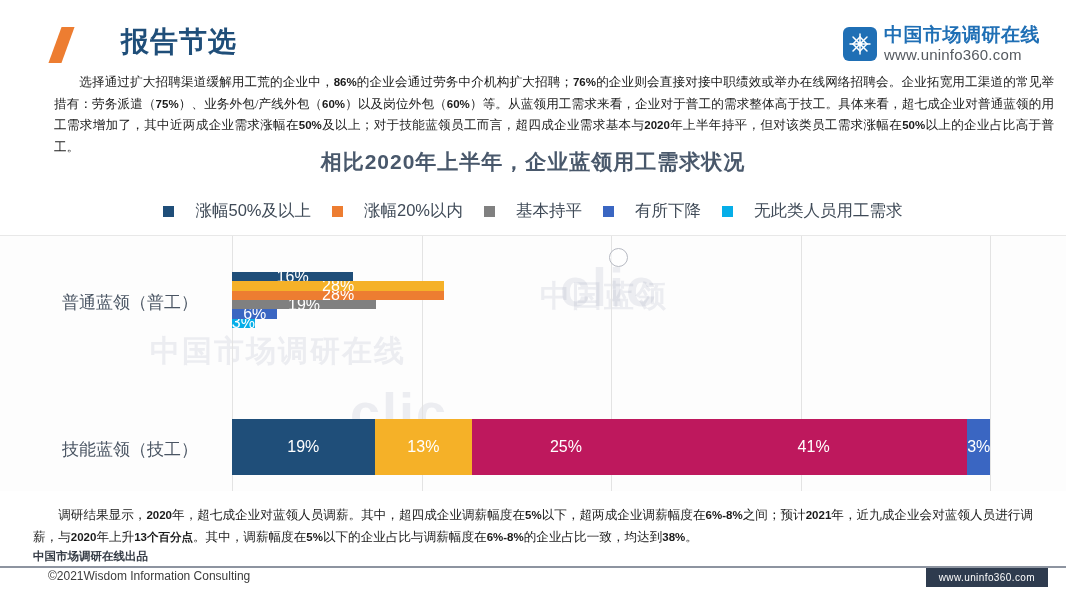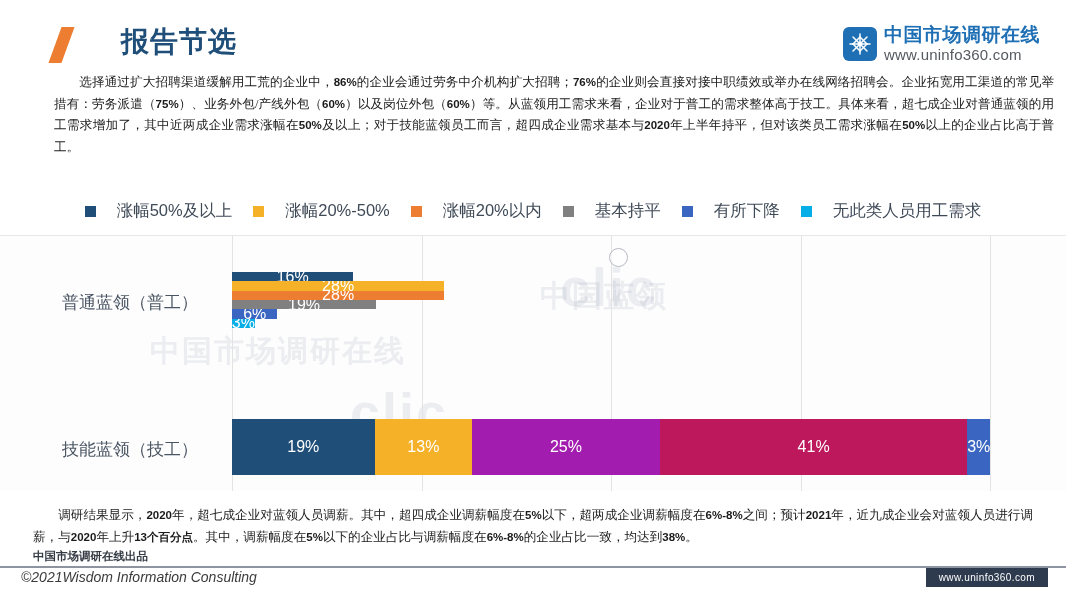--- a/index.html
+++ b/index.html
@@ -227,25 +227,24 @@
   #footer-rule {
     position: absolute;
     left: 0;
     top: 566px;
     width: 1066px;
     height: 2px;
     background: #8d94a0;
   }
   #copyright {
     position: absolute;
-    left: 21px;
+    left: 48px;
     top: 569px;
-    font-size: 14px;
+    font-size: 12px;
     color: #3b3b3b;
-    font-style: italic;
   }
   #footer-url-badge {
     position: absolute;
     right: 18px;
     top: 568px;
     background: #2e3b4e;
     color: #ffffff;
     font-size: 10px;
     padding: 4px 13px;
     letter-spacing: 0.4px;
@@ -282,29 +281,26 @@
       <span id="brand-cn">中国市场调研在线</span>
       <span id="brand-url">www.uninfo360.com</span>
     </div>
   </div>
 </div>
 
 <div id="intro-paragraph">选择通过扩大招聘渠道缓解用工荒的企业中，<b>86%</b>的企业会通过劳务中介机构扩大招聘；<b>76%</b>的企业则会直接对接中职绩效或举办在线网络招聘会。企业拓宽用工渠道的常见举措有：劳务派遣（<b>75%</b>）、业务外包/产线外包（<b>60%</b>）以及岗位外包（<b>60%</b>）等。从蓝领用工需求来看，企业对于普工的需求整体高于技工。具体来看，超七成企业对普通蓝领的用工需求增加了，其中近两成企业需求涨幅在<b>50%</b>及以上；对于技能蓝领员工而言，超四成企业需求基本与<b>2020</b>年上半年持平，但对该类员工需求涨幅在<b>50%</b>以上的企业占比高于普工。</div>
 
 <div id="chart-block">
 
+  <div id="chart-title">相比2020年上半年，企业蓝领用工需求状况</div>
 
   <div id="chart-legend">
       <div class="legend-item">
         <span class="legend-swatch" style="background: rgb(31, 78, 121);"></span>
         <span class="legend-label">涨幅50%及以上</span>
-      </div>
-      <div class="legend-item">
-        <span class="legend-swatch" style="background: rgb(245, 177, 40);"></span>
-        <span class="legend-label">涨幅20%-50%</span>
       </div>
       <div class="legend-item">
         <span class="legend-swatch" style="background: rgb(237, 125, 49);"></span>
         <span class="legend-label">涨幅20%以内</span>
       </div>
       <div class="legend-item">
         <span class="legend-swatch" style="background: rgb(128, 128, 128);"></span>
         <span class="legend-label">基本持平</span>
       </div>
       <div class="legend-item">
@@ -351,21 +347,21 @@
         </div>
       </div>
       <div class="cat-label" style="top: 202px;">技能蓝领（技工）</div>
       <div class="bar-row" style="top: 183px; width: 758px;">
         <div class="bar-seg" style="width: 144.02px; background: rgb(31, 78, 121);">
           <span>19%</span>
         </div>
         <div class="bar-seg" style="width: 98.54px; background: rgb(245, 177, 40);">
           <span>13%</span>
         </div>
-        <div class="bar-seg" style="width: 189.5px; background: #a21caf;">
+        <div class="bar-seg" style="width: 189.5px; background: #be185d;">
           <span>25%</span>
         </div>
         <div class="bar-seg" style="width: 310.78px; background: #be185d;">
           <span>41%</span>
         </div>
         <div class="bar-seg" style="width: 22.74px; background: rgb(58, 102, 194);">
           <span>3%</span>
         </div>
       </div>
       <div id="cursor-dot" style="left: 609px; top: 12px;"></div>

